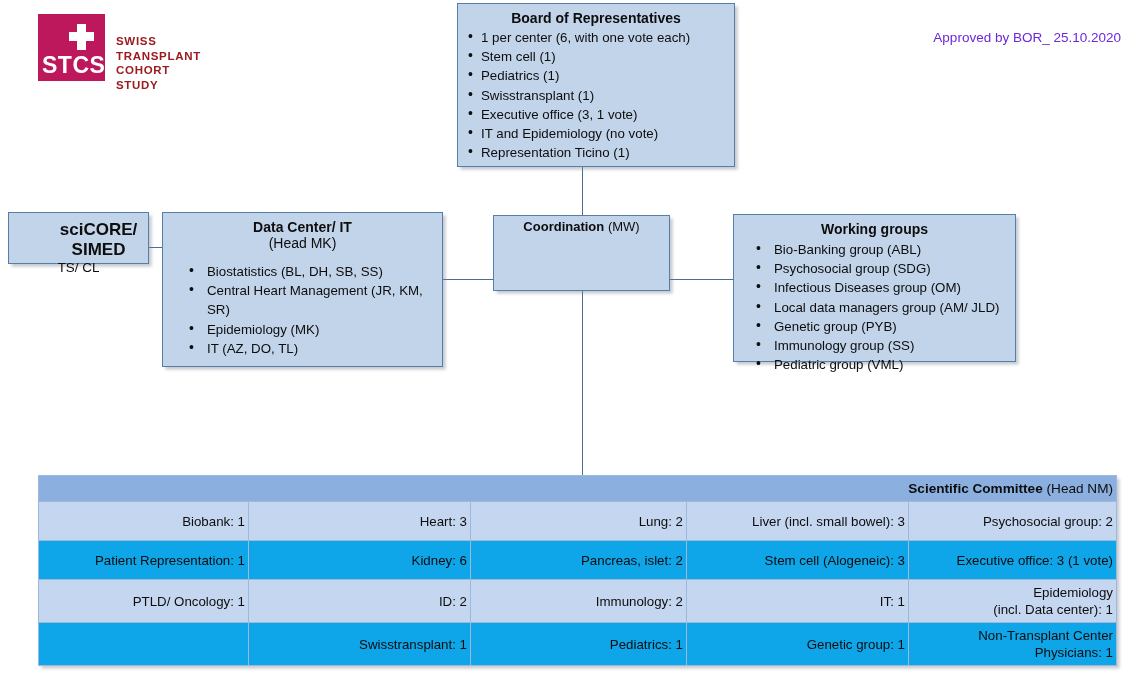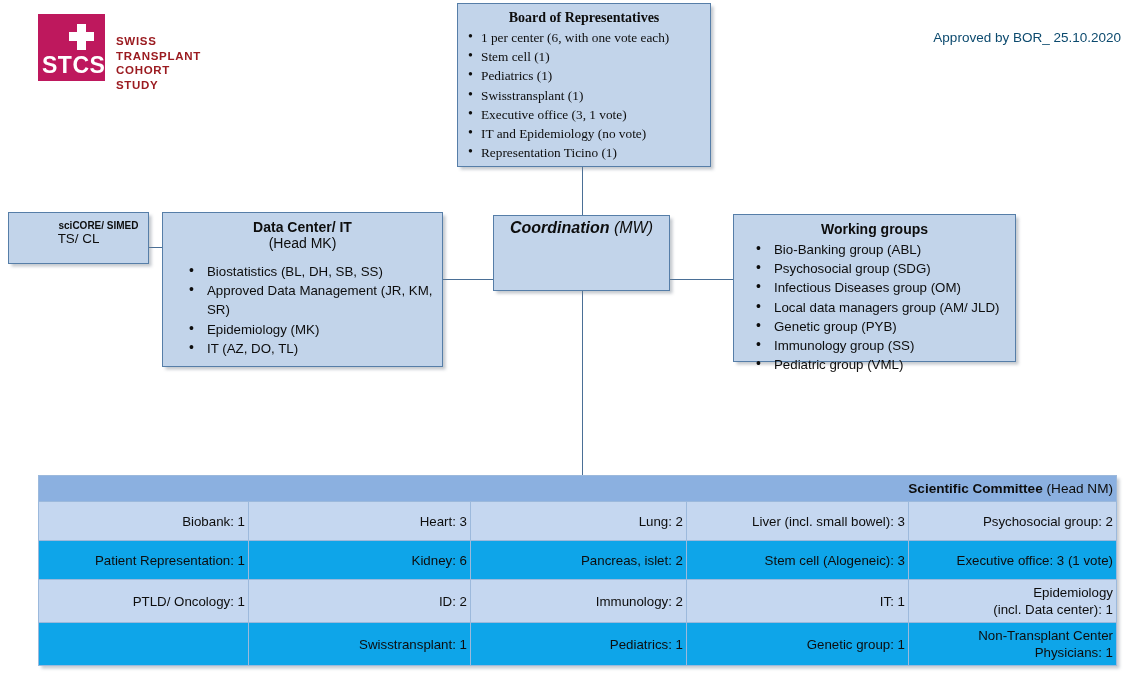--- a/index.html
+++ b/index.html
@@ -39,21 +39,21 @@
   }
   .logo-text {
     margin-left: 11px; margin-top: 20px;
     color: #9B1B20; font-weight: bold; font-size: 11.5px;
     line-height: 14.5px; letter-spacing: 0.7px;
   }
 
   
   .approval {
     position: absolute; right: 8px; top: 30px;
-    font-size: 13.5px; color: #0c4a6e;
+    font-size: 13.5px; color: #6d28d9;
   }
 
   
   .obox {
     position: absolute;
     background: #C2D4EA;
     border: 1.3px solid #567EA8;
     box-shadow: 2.5px 2.5px 3px rgba(120,130,145,0.45);
     color: #0d0d0d;
   }
@@ -75,34 +75,34 @@
   }
   .obox ul li::before {
     content: "\2022";
     position: absolute; left: 0; top: -1px;
     font-size: 14px;
   }
   .obox ul.wide li { padding-left: 26px; }
   .obox ul.wide li::before { left: 8px; }
 
   
-  #box-board { left: 457px; top: 3px; width: 254px; height: 164px; font-family: Liberation Serif, serif; }
+  #box-board { left: 457px; top: 3px; width: 278px; height: 164px; }
   #box-board ul { padding-left: 10px; }
 
   #box-scicore { left: 8px; top: 212px; width: 141px; height: 52px; }
-  #box-scicore .btitle { padding-top: 7px; font-size: 10px; padding-left: 40px; }
+  #box-scicore .btitle { padding-top: 7px; font-size: 17px; padding-left: 40px; }
   #box-scicore .bsub { font-size: 13.4px; }
 
   #box-datacenter { left: 162px; top: 212px; width: 281px; height: 155px; }
   #box-datacenter ul { margin-top: 11px; padding-left: 18px; }
 
   #box-exec { left: 493px; top: 215px; width: 177px; height: 76px; padding: 0; }
   #box-exec .row-top { height: 48px; border-bottom: 1.3px solid #567EA8; }
   #box-exec .row-top .btitle { padding-top: 4px; }
-  #box-exec .row-bot { height: 26px; text-align: center; font-size: 16px; padding-top: 3px; font-style: italic; }
+  #box-exec .row-bot { height: 26px; text-align: center; font-size: 13px; padding-top: 3px; }
   #box-exec .row-bot b { font-weight: bold; }
 
   #box-working { left: 733px; top: 214px; width: 283px; height: 148px; }
   #box-working ul { margin-top: 3px; }
 
   
   .line { position: absolute; background: #4A6F96; }
   .v { width: 1.4px; }
   .h { height: 1.4px; }
 
@@ -176,21 +176,21 @@
   <div class="obox" id="box-scicore">
     <div class="btitle">sciCORE/ SIMED</div>
     <div class="bsub">TS/ CL</div>
   </div>
 
   <div class="obox" id="box-datacenter">
     <div class="btitle">Data Center/ IT</div>
     <div class="bsub">(Head MK)</div>
     <ul class="wide">
       <li>Biostatistics (BL, DH, SB, SS)</li>
-      <li>Approved Data Management (JR, KM, SR)</li>
+      <li>Central Heart Management (JR, KM, SR)</li>
       <li>Epidemiology (MK)</li>
       <li>IT (AZ, DO, TL)</li>
     </ul>
   </div>
 
   <div class="obox" id="box-exec">
     <div class="row-bot">
       <b>Coordination</b>
       <span>(MW)</span>
     </div>

